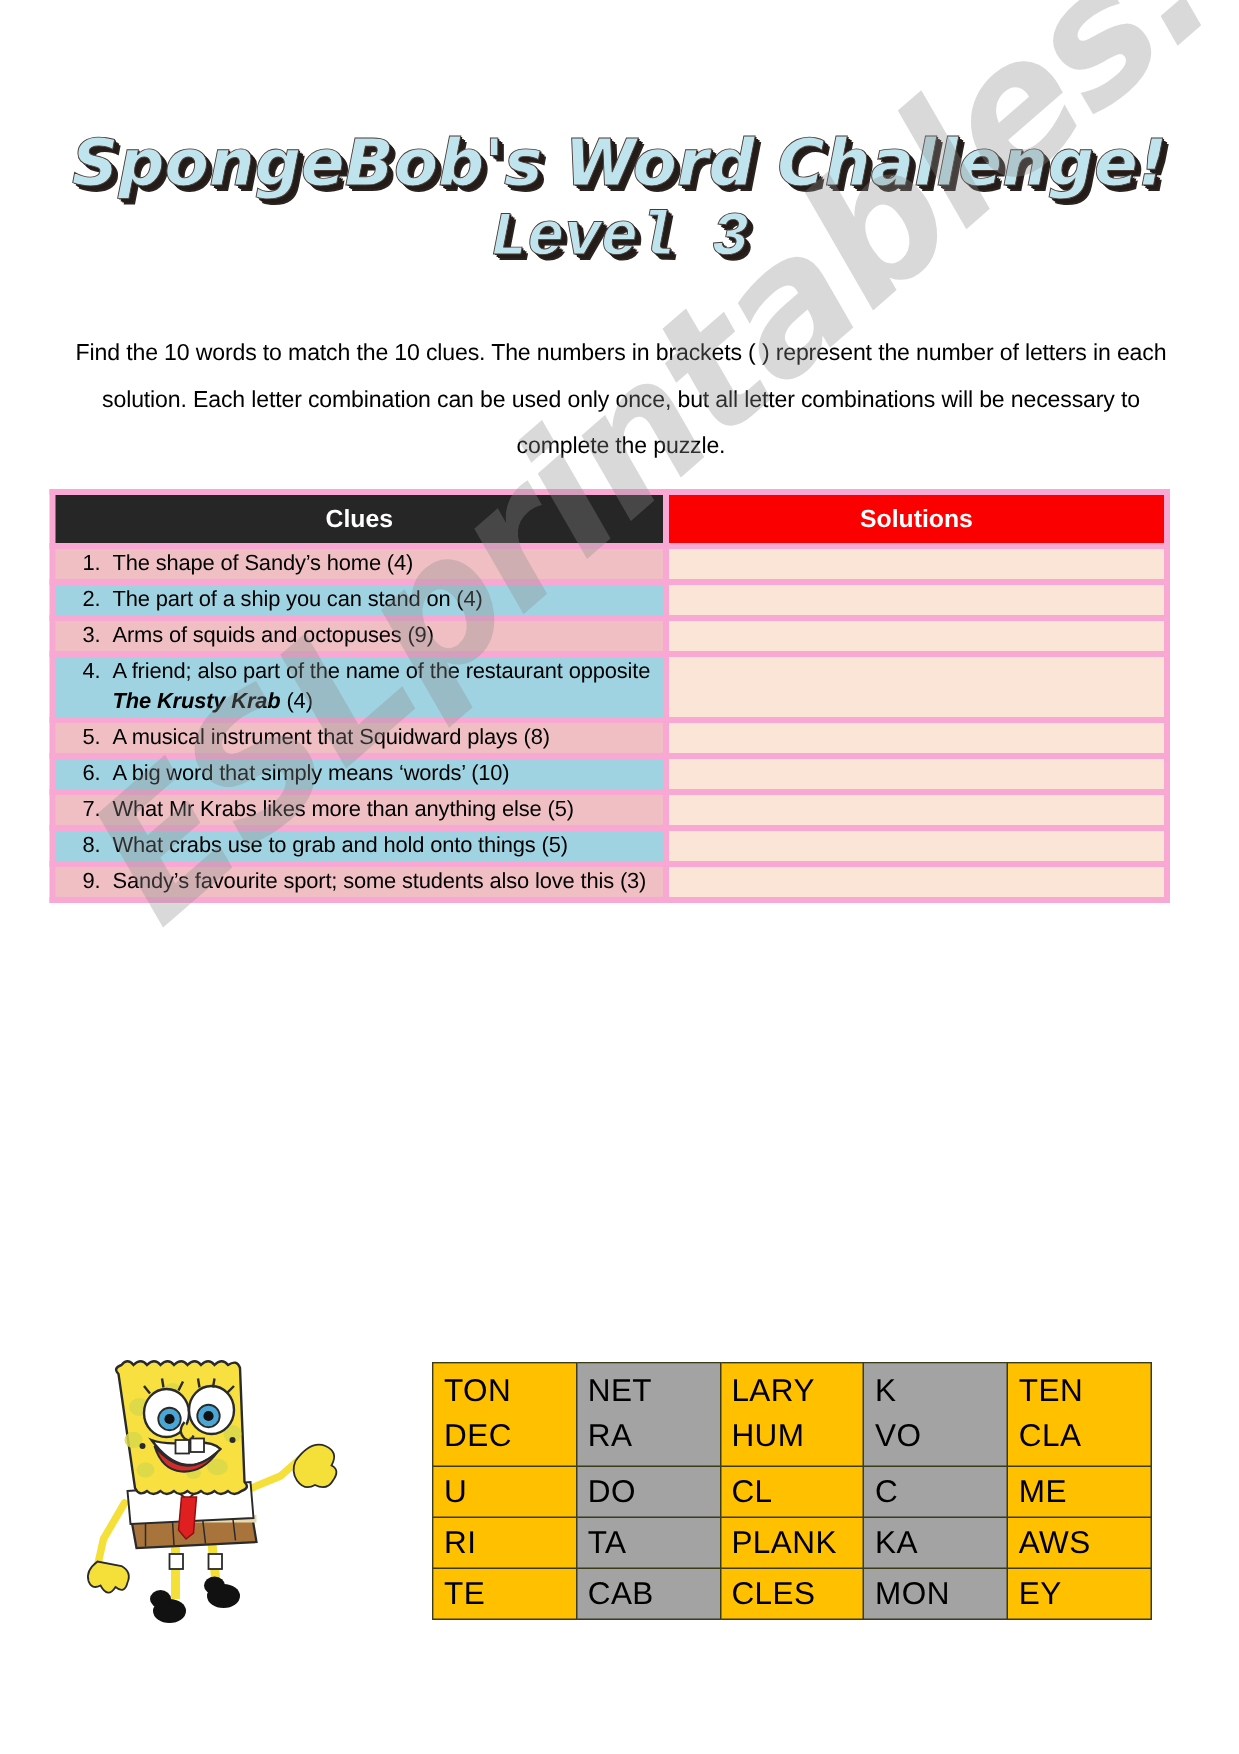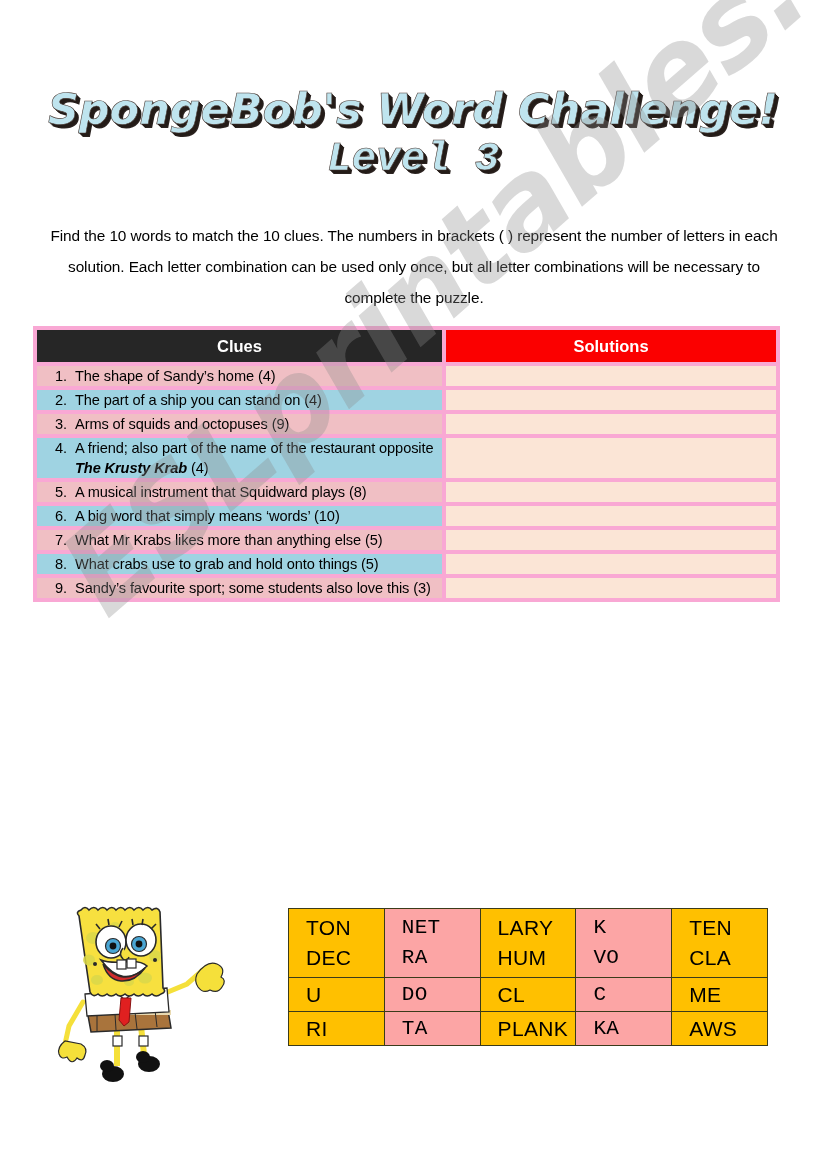--- a/index.html
+++ b/index.html
@@ -152,27 +152,27 @@
     top: 908px;
     width: 480px;
     border-collapse: collapse;
     table-layout: fixed;
     z-index: 2;
   }
   .letters-table td {
     border: 1px solid #3b3b1a;
     font-size: 21px;
     line-height: 27px;
-    padding: 3px 4px 3px 17px;
+    padding: 3px 4px 3px 7px;
     height: 27px;
     vertical-align: middle;
     letter-spacing: 0.3px;
   }
   .letters-table td.orange { background: #ffc000; }
-  .letters-table td.green  { background: #fca5a5; font-family: Liberation Mono, monospace; }
+  .letters-table td.green  { background: #a3a3a3; }
   .letters-table td.tall { height: 62px; }
   .letters-table td.tall .lg-line { line-height: 30px; display: block; }
 </style>
 </head>
 <body>
 
 <div class="watermark">
   <div class="watermark-text">ESLprintables.com</div>
 </div>
 
@@ -366,14 +366,21 @@
         <td class="green"><span class="lg-line">C</span></td>
         <td class="orange"><span class="lg-line">ME</span></td>
       </tr>
       <tr>
         <td class="orange"><span class="lg-line">RI</span></td>
         <td class="green"><span class="lg-line">TA</span></td>
         <td class="orange"><span class="lg-line">PLANK</span></td>
         <td class="green"><span class="lg-line">KA</span></td>
         <td class="orange"><span class="lg-line">AWS</span></td>
       </tr>
+      <tr>
+        <td class="orange"><span class="lg-line">TE</span></td>
+        <td class="green"><span class="lg-line">CAB</span></td>
+        <td class="orange"><span class="lg-line">CLES</span></td>
+        <td class="green"><span class="lg-line">MON</span></td>
+        <td class="orange"><span class="lg-line">EY</span></td>
+      </tr>
     </tbody>
 </table>
 
 </body></html>

